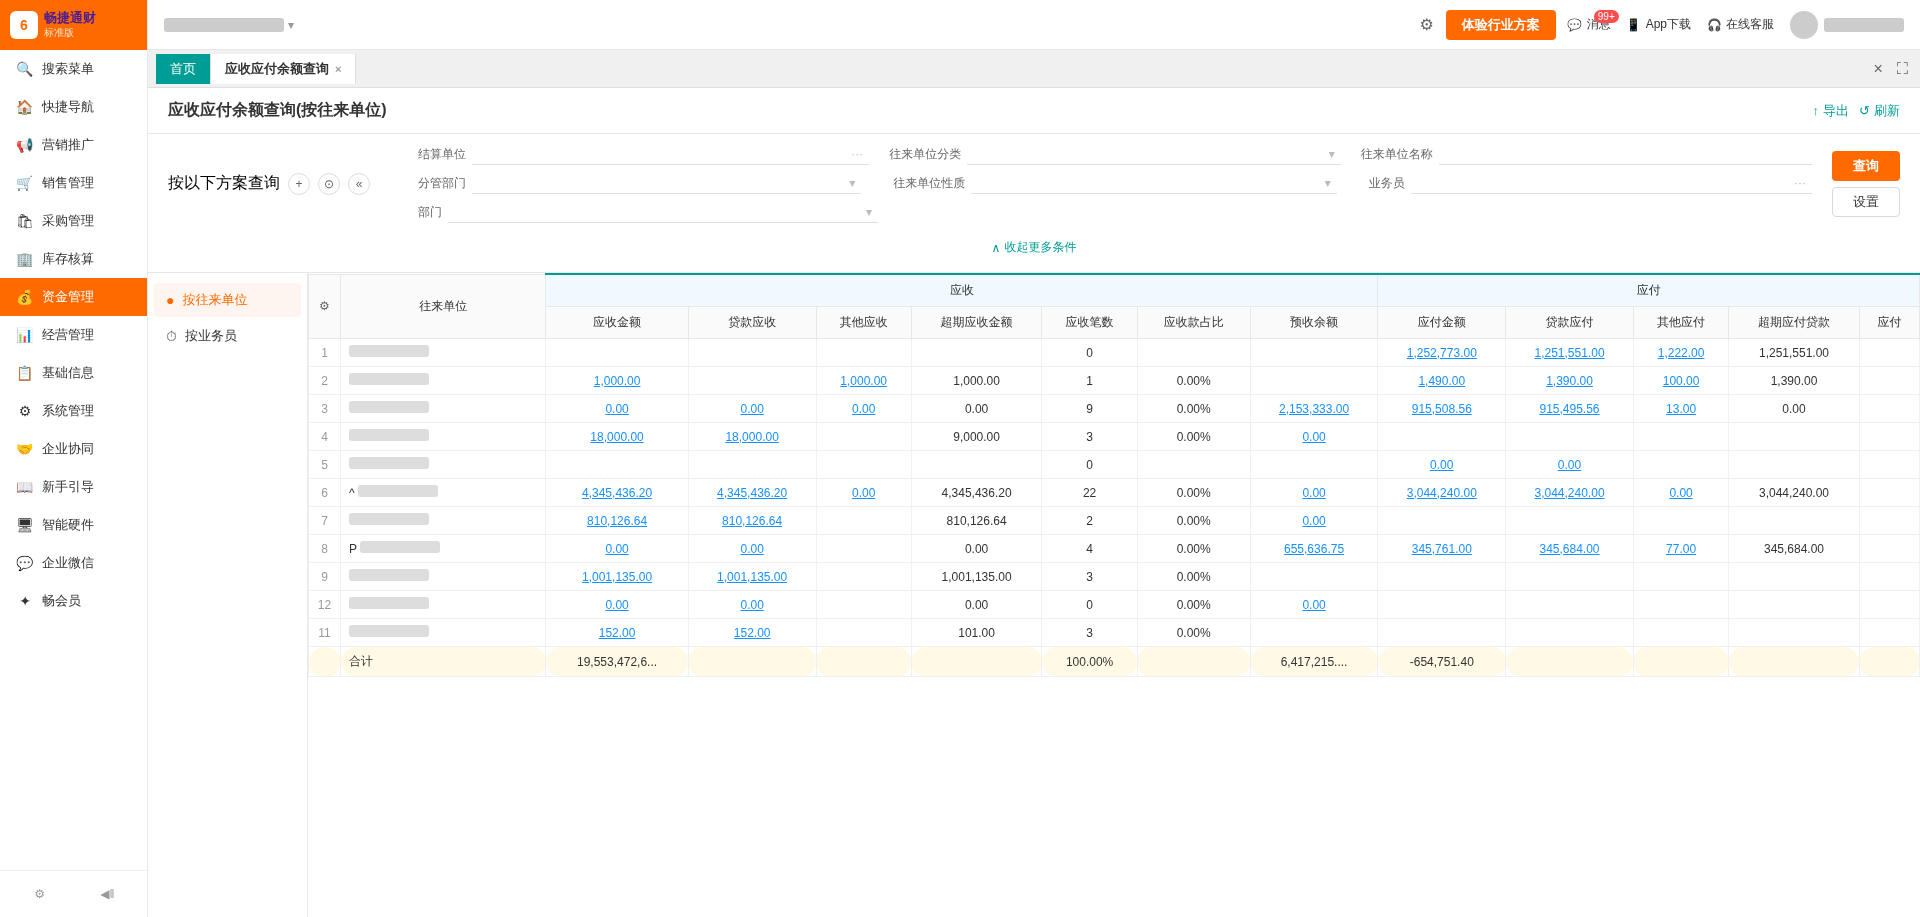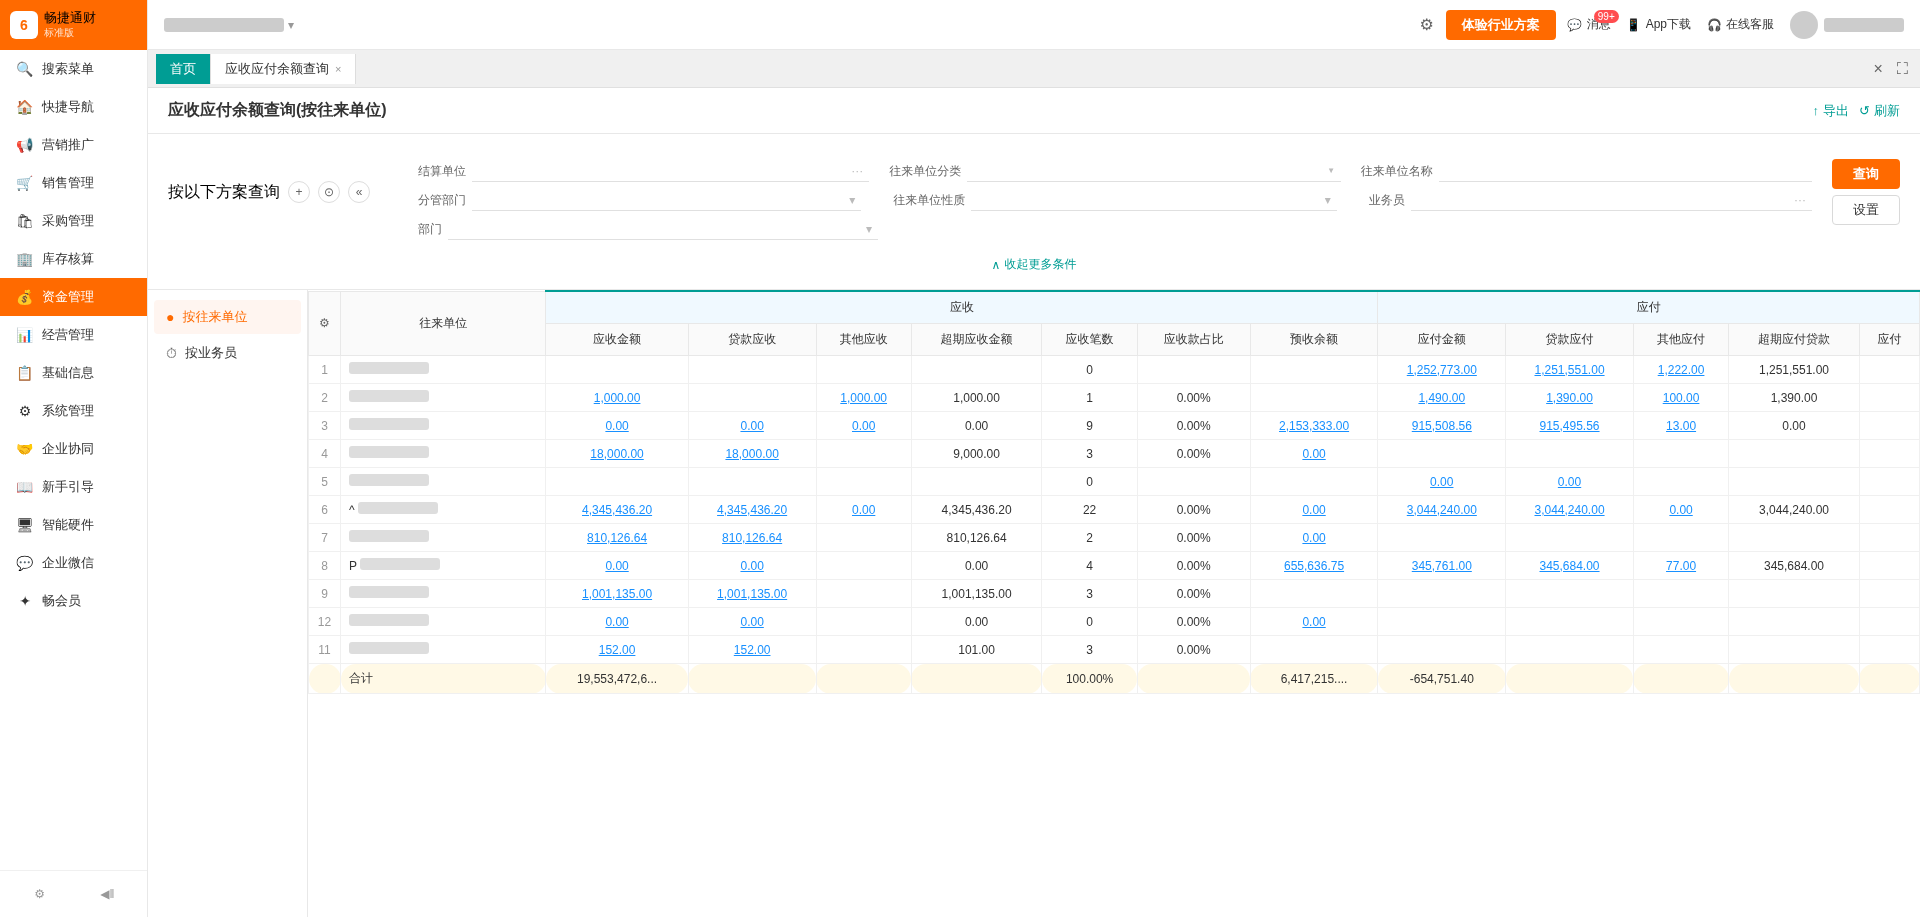--- a/index.html
+++ b/index.html
@@ -2,21 +2,21 @@
 <html><head>
   <meta charset="utf-8">
   <style>
     * { box-sizing: border-box; margin: 0; padding: 0; }
     body { font-family: 'Microsoft YaHei', Arial, sans-serif; font-size: 12px; background: #f5f5f5; display: flex; height: 917px; overflow: hidden; }
 
     
     .sidebar { width: 148px; background: #fff; border-right: 1px solid #e8e8e8; display: flex; flex-direction: column; flex-shrink: 0; }
     .sidebar-logo { height: 50px; background: #ff6a00; display: flex; align-items: center; padding: 0 10px; gap: 6px; }
     .sidebar-logo-icon { width: 28px; height: 28px; background: #fff; border-radius: 6px; display: flex; align-items: center; justify-content: center; color: #ff6a00; font-weight: bold; font-size: 14px; }
-    .sidebar-logo-text { color: #000000; font-size: 13px; font-weight: normal; line-height: 1.2; }
+    .sidebar-logo-text { color: #4c1d95; font-size: 13px; font-weight: bold; line-height: 1.2; }
     .sidebar-logo-sub { color: rgba(255,255,255,0.8); font-size: 10px; }
     .sidebar-menu { flex: 1; overflow-y: auto; }
     .sidebar-item { display: flex; align-items: center; gap: 8px; padding: 10px 16px; cursor: pointer; color: #333; transition: background 0.2s; }
     .sidebar-item.active { background: #ff6a00; color: #fff; border-radius: 0; }
     .sidebar-item-icon { font-size: 14px; width: 18px; text-align: center; }
     .sidebar-item-label { font-size: 13px; }
     .sidebar-footer { padding: 10px; display: flex; gap: 8px; border-top: 1px solid #f0f0f0; }
     .sidebar-footer-btn { flex: 1; display: flex; align-items: center; justify-content: center; padding: 6px; cursor: pointer; color: #999; border-radius: 4px; }
 
     
@@ -33,21 +33,21 @@
     .topbar-msg { display: flex; align-items: center; gap: 4px; cursor: pointer; color: #333; position: relative; }
     .badge { background: #ff4d4f; color: #fff; font-size: 10px; padding: 1px 4px; border-radius: 8px; position: absolute; top: -6px; right: -8px; }
     .topbar-app { display: flex; align-items: center; gap: 4px; cursor: pointer; color: #333; }
     .topbar-service { display: flex; align-items: center; gap: 4px; cursor: pointer; color: #333; }
     .topbar-avatar { background: #ccc; border-radius: 50%; width: 28px; height: 28px; display: flex; align-items: center; justify-content: center; cursor: pointer; }
     .topbar-user-blur { background: #ccc; border-radius: 3px; height: 14px; width: 80px; }
 
     
     .tabbar { height: 38px; background: #f0f0f0; display: flex; align-items: center; padding: 0 8px; gap: 0; flex-shrink: 0; border-bottom: 1px solid #e0e0e0; }
     .tab { display: flex; align-items: center; gap: 6px; padding: 6px 14px; cursor: pointer; font-size: 13px; color: #666; border-right: 1px solid #ddd; background: #e0e0e0; }
-    .tab.active { background: #fff; color: #333; font-weight: 400; }
+    .tab.active { background: #fff; color: #333; font-weight: 700; }
     .tab-close { color: #999; font-size: 11px; cursor: pointer; }
     .tab-home { background: #009d94; color: #fff; }
     .tabbar-actions { margin-left: auto; display: flex; gap: 6px; }
     .tabbar-action-btn { background: none; border: none; cursor: pointer; color: #666; font-size: 16px; padding: 4px; }
 
     
     .page-content { flex: 1; overflow: hidden; display: flex; flex-direction: column; background: #f5f5f5; }
     .page-header { background: #fff; padding: 12px 20px; display: flex; align-items: center; justify-content: space-between; border-bottom: 1px solid #e8e8e8; flex-shrink: 0; }
     .page-title { font-size: 16px; font-weight: bold; color: #333; }
     .page-header-actions { display: flex; gap: 10px; }
@@ -228,28 +228,28 @@
     </div>
 
     <div class="filter-area">
       <div class="filter-top">
         <span class="filter-label">按以下方案查询</span>
         <div class="filter-add-btn">+</div>
         <div class="filter-add-btn">⊙</div>
         <div class="filter-add-btn">«</div>
         <div style="margin-left:40px;display:flex;flex-direction:column;gap:8px;flex:1;">
 
-          <div style="display:flex;gap:20px;align-items:center;margin-top:16px;">
+          <div style="display:flex;gap:20px;align-items:center;">
             <div style="display:flex;align-items:center;gap:6px;flex:1;">
               <span style="color:#666;font-size:12px;white-space:nowrap;">结算单位</span>
               <div style="flex:1;border-bottom:1px solid #e0e0e0;padding:3px 6px;display:flex;justify-content:flex-end;cursor:pointer;">
                 <span style="color:#bbb;">···</span>
               </div>
             </div>
-            <div style="display:flex;align-items:center;gap:6px;flex:1;font-family:Liberation Mono, monospace;">
+            <div style="display:flex;align-items:center;gap:6px;flex:1;">
               <span style="color:#666;font-size:12px;white-space:nowrap;">往来单位分类</span>
               <div style="flex:1;border-bottom:1px solid #e0e0e0;padding:3px 6px;display:flex;justify-content:space-between;cursor:pointer;">
                 <span></span>
                 <span style="color:#bbb;">▾</span>
               </div>
             </div>
             <div style="display:flex;align-items:center;gap:6px;flex:1;">
               <span style="color:#666;font-size:12px;white-space:nowrap;">往来单位名称</span>
               <input style="flex: 1 1 0%; border-top: none; border-right: none; border-left: none; border-image: initial; border-bottom: 1px solid rgb(224, 224, 224); padding: 3px 6px; font-size: 12px; outline: none;">
             </div>

